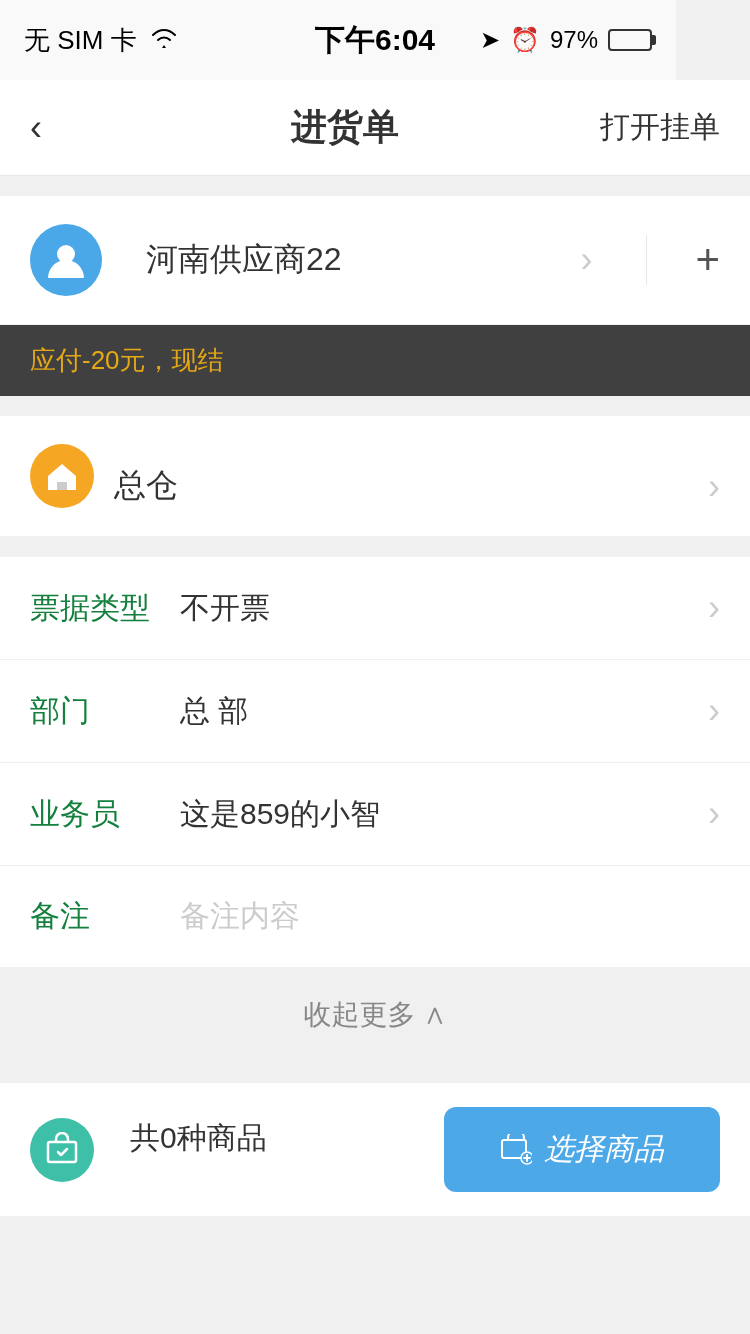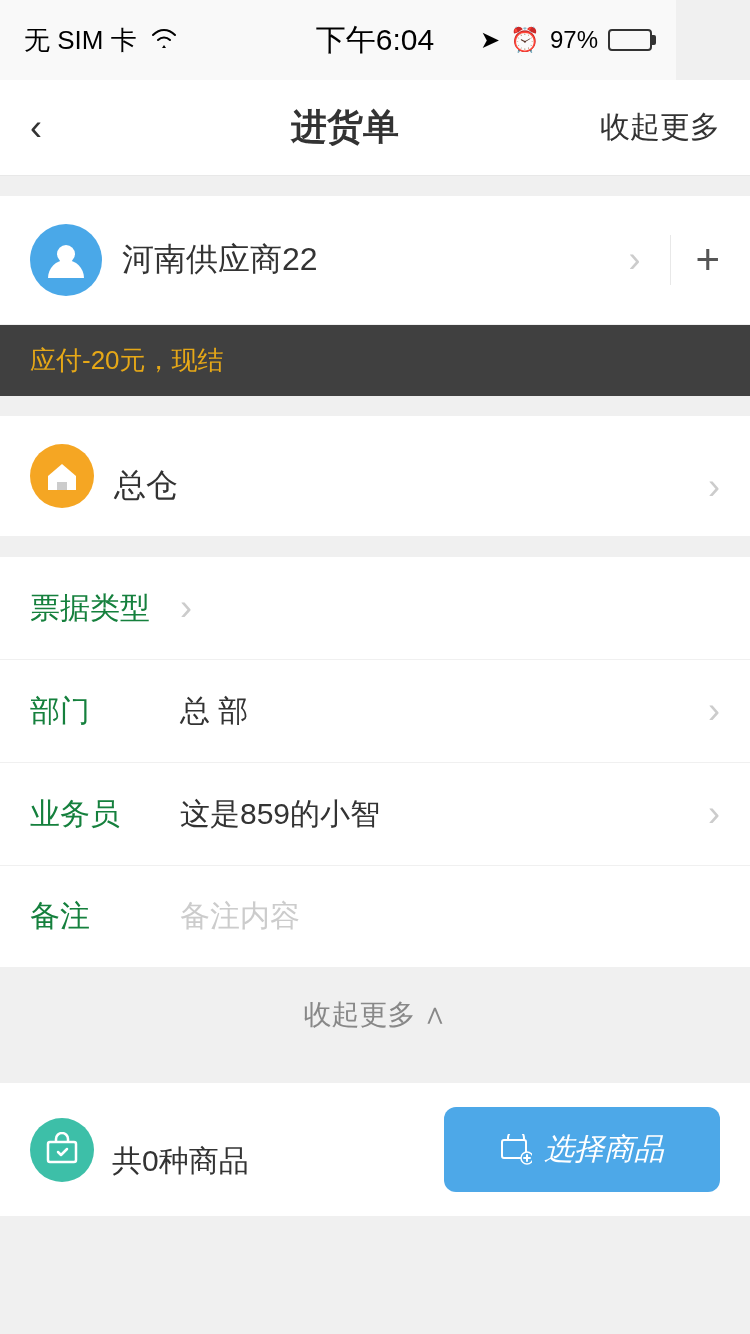--- a/index.html
+++ b/index.html
@@ -24,21 +24,21 @@
       font-size: 26px;
       color: #000;
     }
     .status-left {
       display: flex;
       align-items: center;
       gap: 12px;
     }
     .status-center {
       font-size: 30px;
-      font-weight: 400;
+      font-weight: 700;
       position: absolute;
       left: 50%;
       transform: translateX(-50%);
       top: 20px;
     }
     .status-right {
       display: flex;
       align-items: center;
       gap: 10px;
       font-size: 24px;
@@ -109,20 +109,21 @@
       margin-bottom: 0;
     }
 
     
     .supplier-row {
       display: flex;
       align-items: center;
       padding: 28px 30px;
       background: #fff;
       border-bottom: 1px solid #f0f0f0;
+      gap: 24px;
     }
     .supplier-avatar {
       width: 72px;
       height: 72px;
       border-radius: 50%;
       background: #4aa8e8;
       display: flex;
       align-items: center;
       justify-content: center;
       margin-right: 20px;
@@ -247,22 +248,22 @@
     .bottom-bar {
       background: #fff;
       display: flex;
       align-items: center;
       justify-content: space-between;
       padding: 24px 30px;
       border-top: 1px solid #f0f0f0;
     }
     .product-count-area {
       display: flex;
-      align-items: flex-end;
-      gap: 18px;
+      align-items: flex-start;
+      gap: 36px;
     }
     .product-icon {
       width: 64px;
       height: 64px;
       border-radius: 50%;
       background: #3dbfa8;
       display: flex;
       align-items: center;
       justify-content: center;
     }
@@ -318,21 +319,21 @@
     <span>97%</span>
     <span class="battery-icon">
       <span class="battery-fill"></span>
     </span>
   </div>
 </div>
 
 <div class="nav-bar">
   <span class="nav-back">‹</span>
   <span class="nav-title">进货单</span>
-  <span class="nav-action">收起更多</span>
+  <span class="nav-action">打开挂单</span>
 </div>
 
 <div class="section-gap"></div>
 
 <div class="card-section">
   <div class="supplier-row">
     <div class="supplier-avatar">
       <svg viewBox="0 0 44 44" fill="white">
         <circle cx="22" cy="16" r="9"></circle>
         <path d="M4 40c0-9.9 8.1-18 18-18s18 8.1 18 18"></path>
@@ -359,20 +360,21 @@
     <span class="warehouse-name">总仓</span>
     <span class="row-arrow chevron-right"></span>
   </div>
 </div>
 
 <div class="section-gap"></div>
 
 <div class="form-section">
   <div class="form-row">
     <span class="form-label">票据类型</span>
+    <span class="form-value">不开票</span>
     <span class="form-arrow chevron-right"></span>
   </div>
   <div class="form-row">
     <span class="form-label">部门</span>
     <span class="form-value">总 部</span>
     <span class="form-arrow chevron-right"></span>
   </div>
   <div class="form-row">
     <span class="form-label">业务员</span>
     <span class="form-value">这是859的小智</span>

